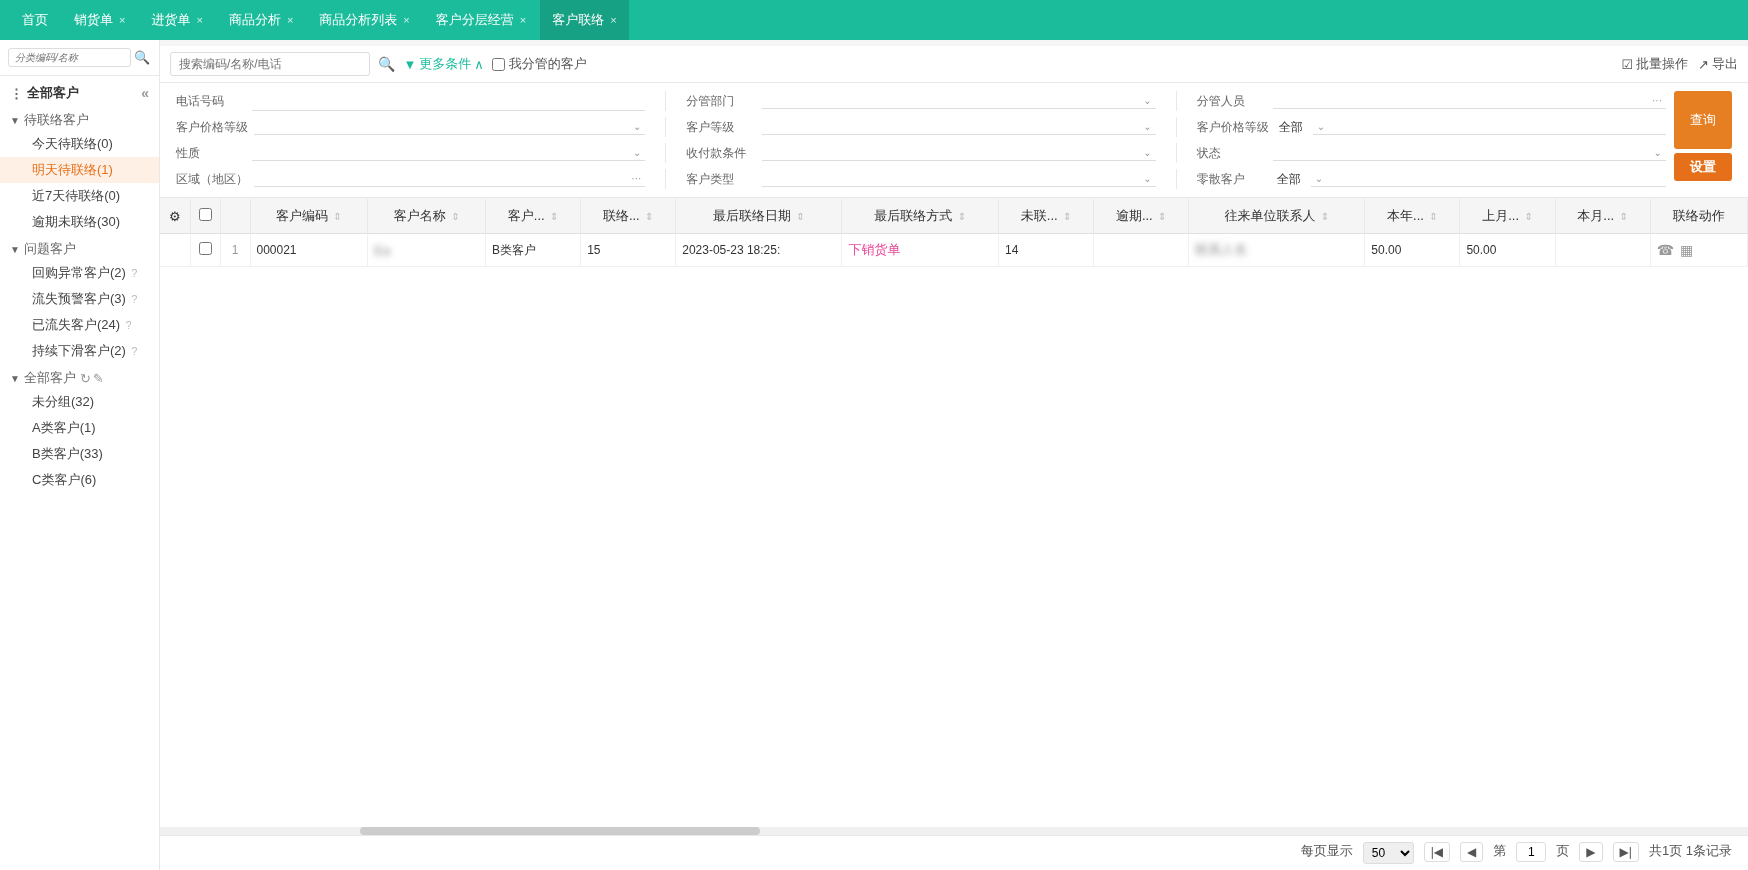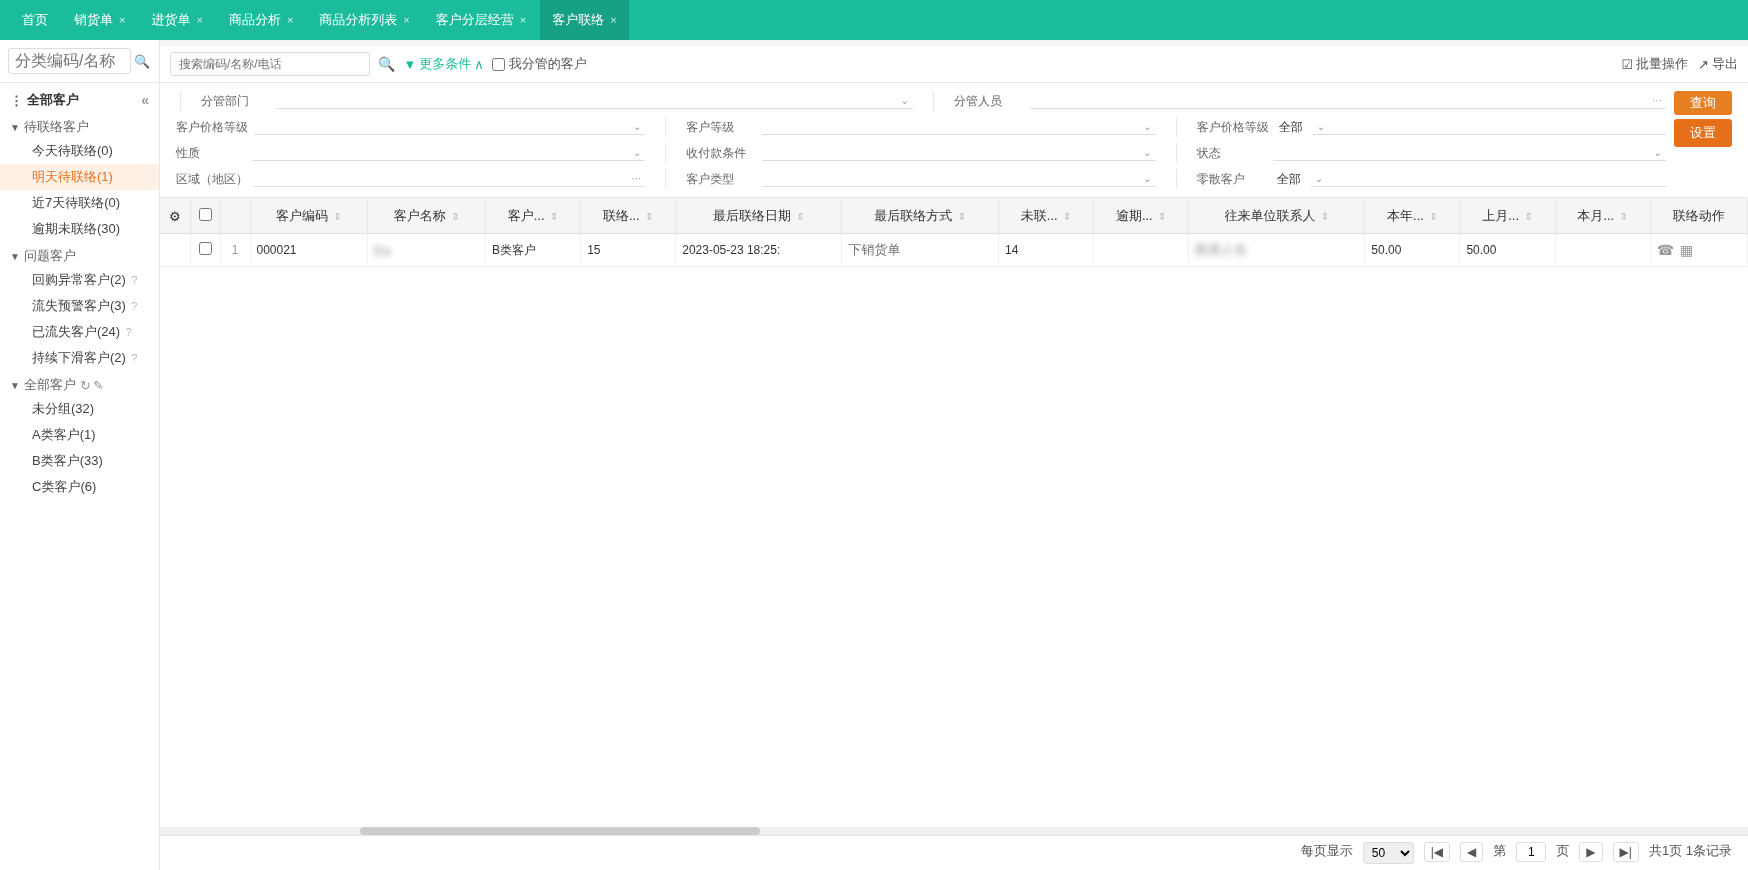--- a/index.html
+++ b/index.html
@@ -49,23 +49,24 @@
     .sidebar-search {
       padding: 8px;
       display: flex;
       align-items: center;
       border-bottom: 1px solid #e8e8e8;
     }
     .sidebar-search input {
       border: 1px solid #ddd;
       border-radius: 3px;
       padding: 3px 6px;
-      font-size: 16px;
+      font-size: 10px;
       width: 100%;
       color: #999;
+      font-style: italic;
     }
     .sidebar-search .search-icon {
       margin-left: 4px;
       color: #999;
       cursor: pointer;
     }
     .sidebar-section-header {
       display: flex;
       align-items: center;
       padding: 8px 10px 4px 10px;
@@ -221,35 +222,36 @@
       justify-content: space-between;
       cursor: pointer;
     }
     .filter-select .chevron { color: #999; font-size: 10px; }
     .filter-divider { width: 1px; background: #e8e8e8; height: 20px; margin: 0 4px; }
 
     .query-btn {
       background: #e67e22;
       color: #fff;
       border: none;
-      padding: 3px 16px;
+      padding: 20px 16px;
       border-radius: 3px;
       cursor: pointer;
       font-size: 13px;
       white-space: nowrap;
     }
     .set-btn {
       background: #e6701a;
       color: #fff;
       border: none;
       padding: 5px 8px;
       border-radius: 3px;
       cursor: pointer;
       font-size: 13px;
       white-space: nowrap;
+      font-weight: bold;
     }
     .filter-buttons {
       display: flex;
       flex-direction: column;
       gap: 4px;
     }
 
     
     .table-area {
       flex: 1;
@@ -279,21 +281,21 @@
       padding: 7px 6px;
       font-size: 12px;
       color: #333;
       border-bottom: 1px solid #f0f0f0;
       border-right: 1px solid #f0f0f0;
       white-space: nowrap;
     }
     .gear-col { width: 30px; text-align: center; }
     .check-col { width: 30px; text-align: center; }
     .num-col { width: 30px; text-align: center; color: #999; }
-    .link-text { color: #737373; cursor: pointer; text-decoration: none; }
+    .link-text { color: #ec4899; cursor: pointer; text-decoration: none; }
     .action-icons { display: flex; gap: 6px; }
     .action-icon { color: #999; cursor: pointer; font-size: 14px; }
 
     
     .footer {
       background: #fff;
       border-top: 1px solid #e8e8e8;
       padding: 6px 16px;
       display: flex;
       align-items: flex-start;
@@ -473,20 +475,24 @@
           <span>导出</span>
         </button>
       </div>
     </div>
 
     <div class="filter-area">
       <div style="display:flex;gap:8px;align-items:flex-start;">
         <div style="flex:1;">
 
           <div class="filter-row">
+            <div class="filter-field">
+              <span class="filter-label">电话号码</span>
+              <input class="filter-input" type="text" style="flex: 2 1 0%;">
+            </div>
             <div class="filter-divider"></div>
             <div class="filter-field">
               <span class="filter-label">分管部门</span>
               <div class="filter-select" style="flex:2;">
                 <span></span>
                 <span class="chevron">⌄</span>
               </div>
             </div>
             <div class="filter-divider"></div>
             <div class="filter-field">

